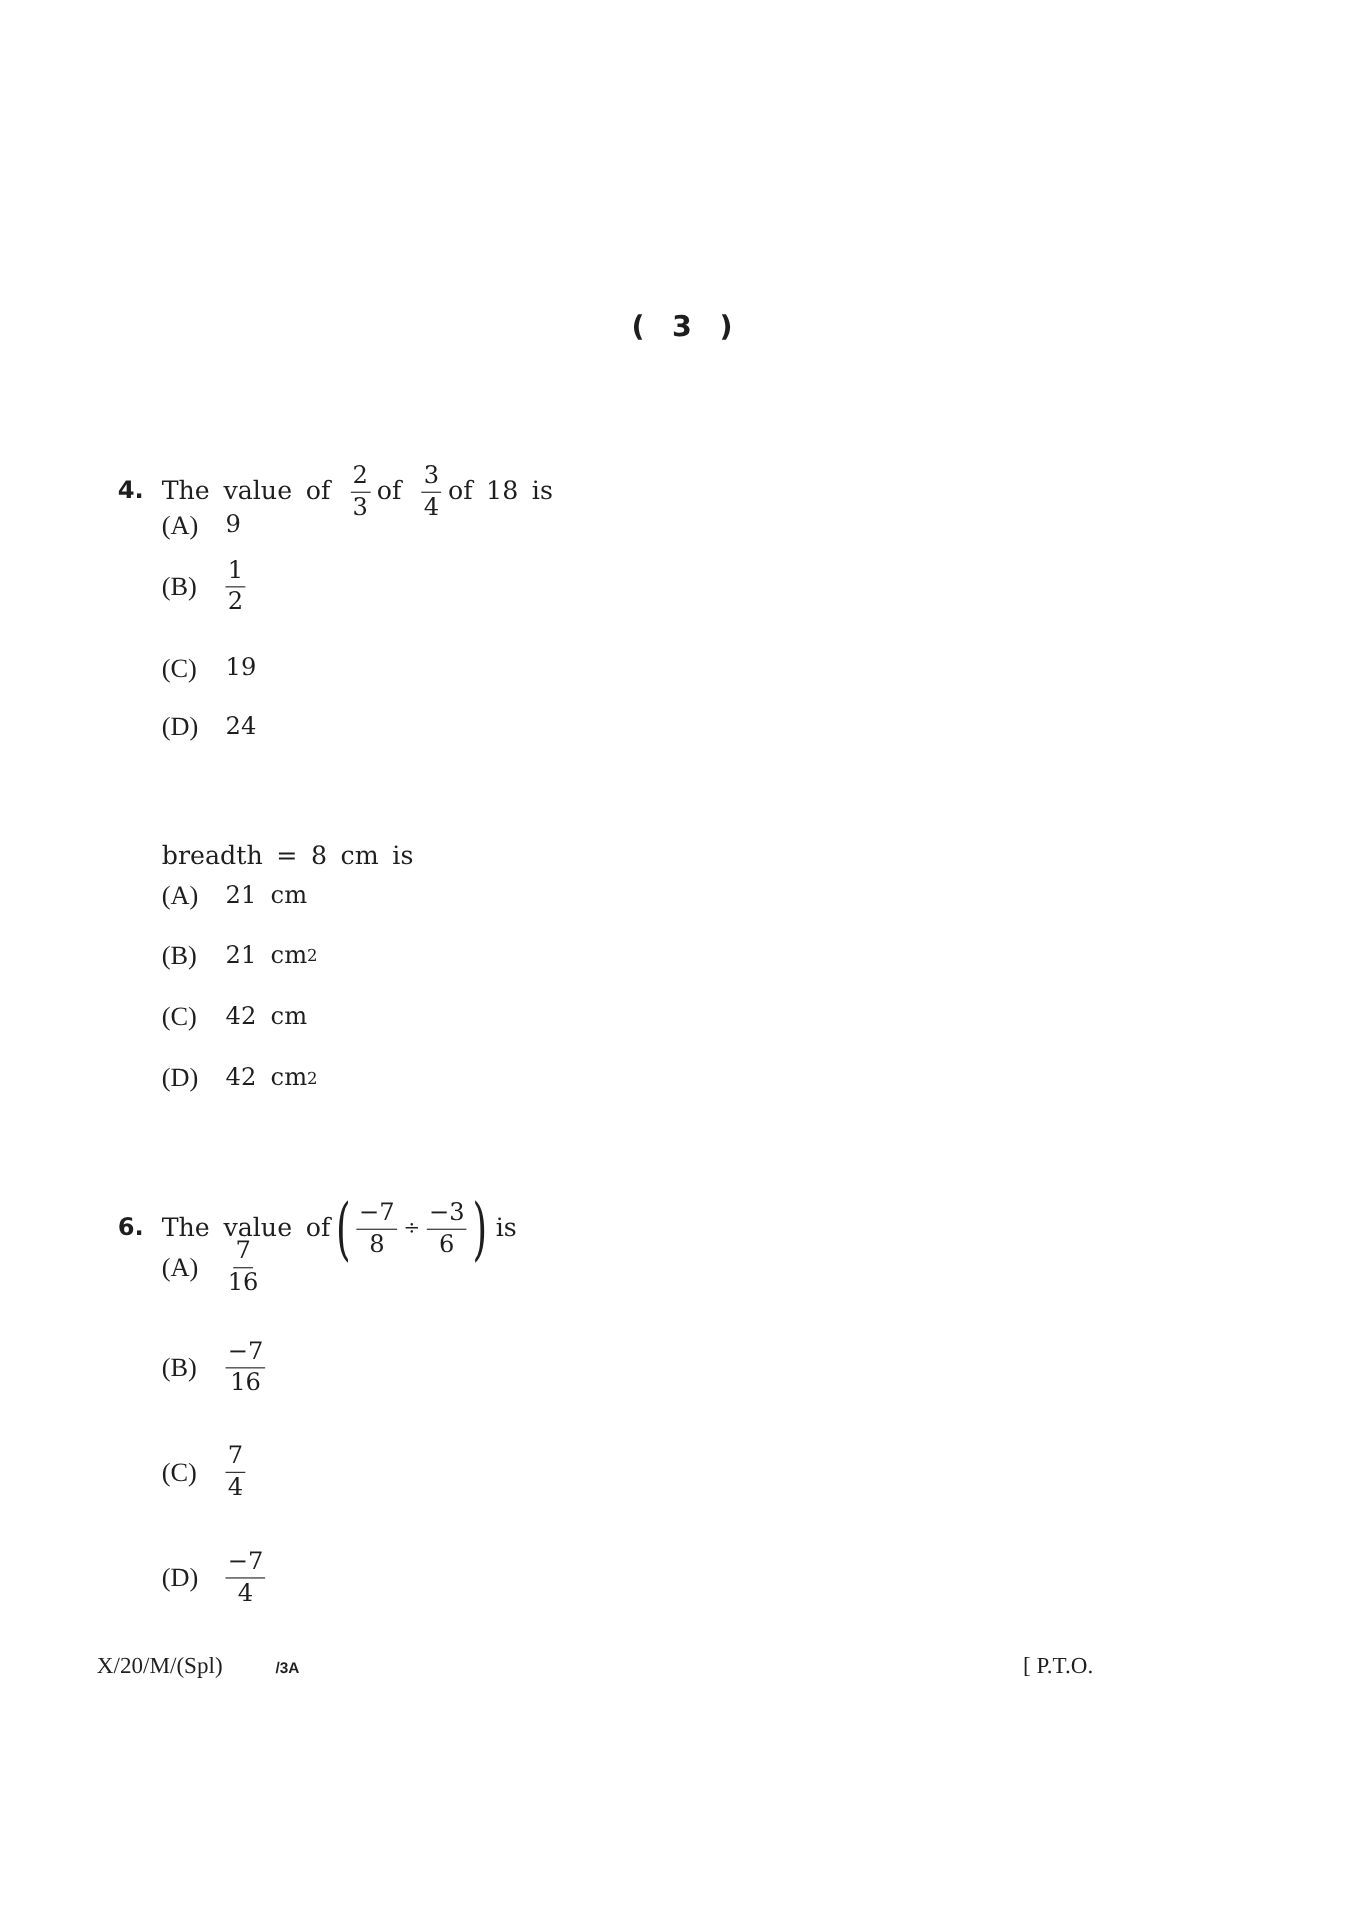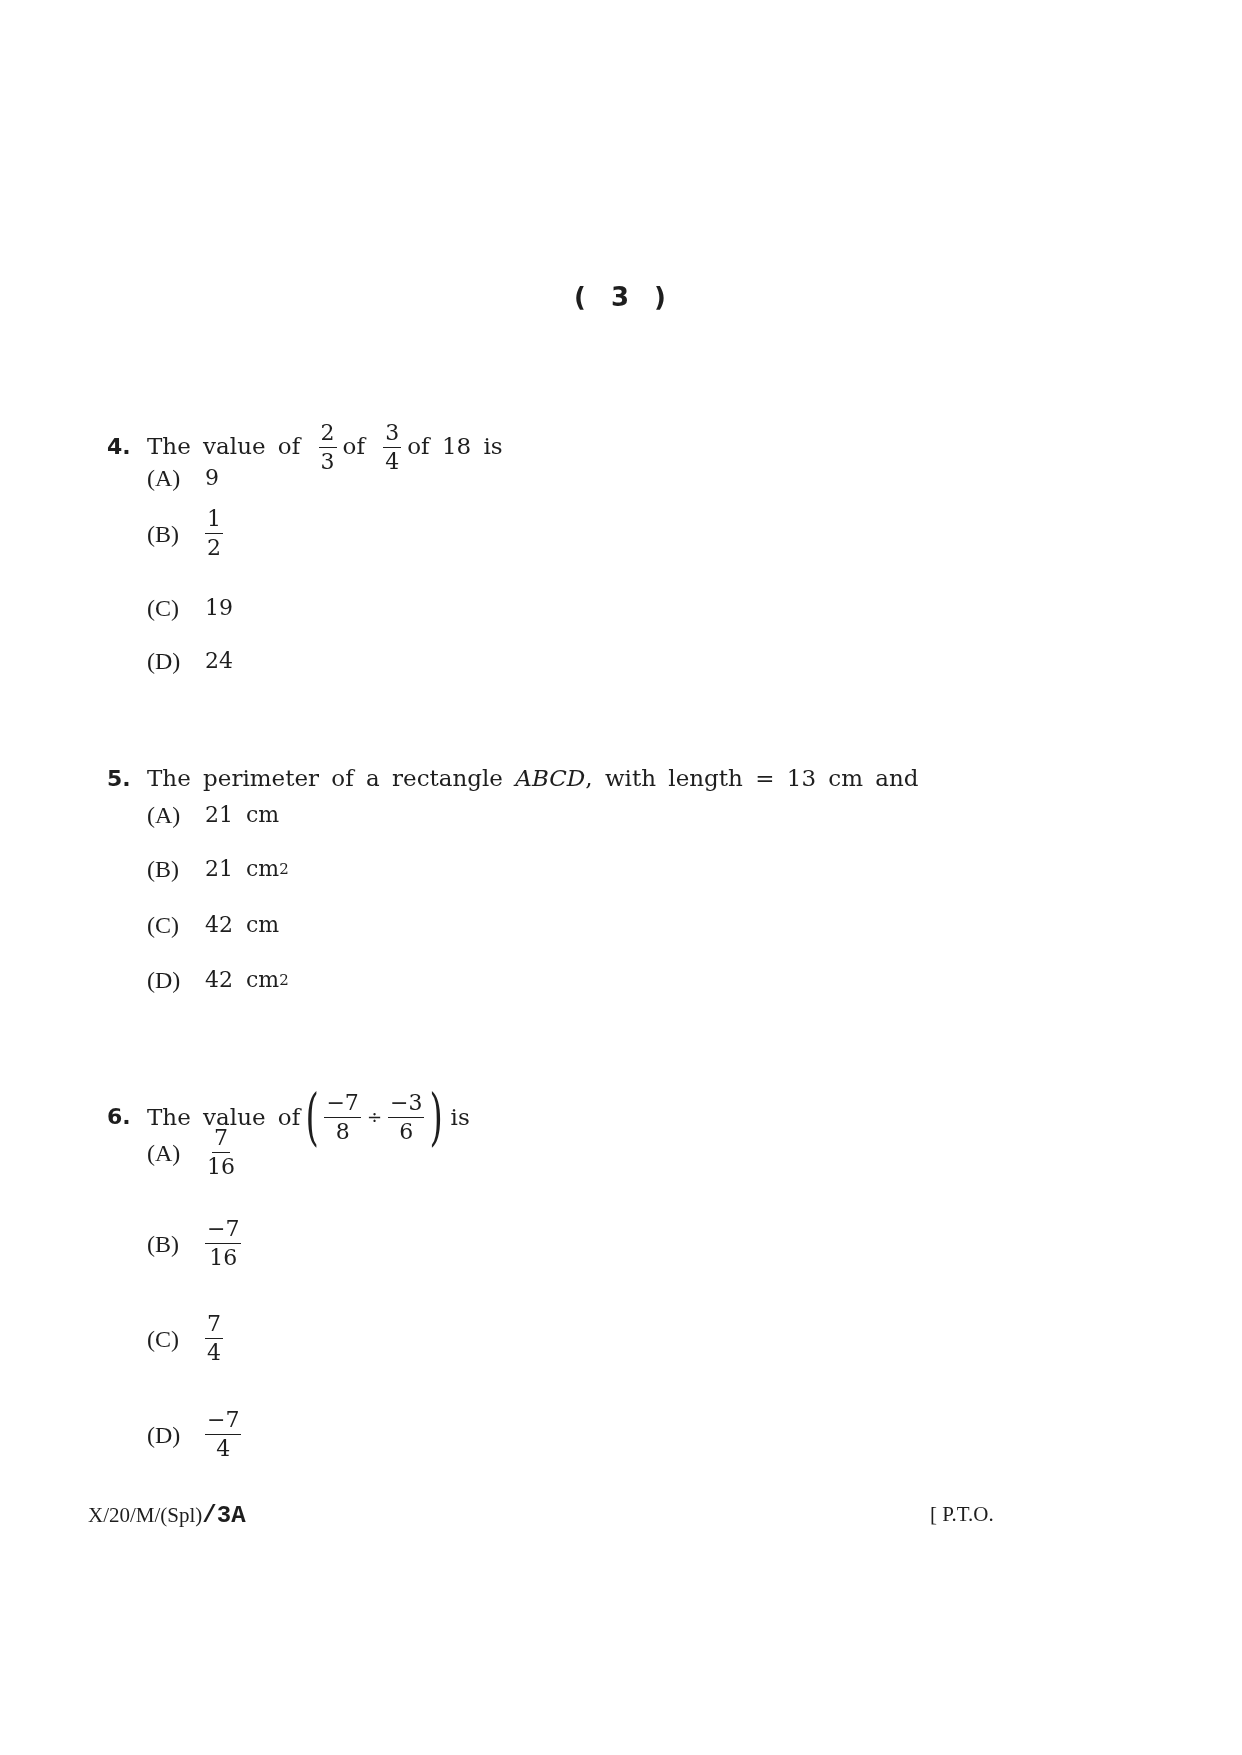--- a/index.html
+++ b/index.html
@@ -17,21 +17,21 @@
   .frac .num { padding: 0 2px 3px 2px; border-bottom: 1.5px solid #1e1e1e; }
   .frac .den { padding: 3px 2px 0 2px; }
   .opt { font-size: 22px; line-height: 30px; display: flex; align-items: center; }
   .opt-label { display: inline-block; width: 58px; font-family: "Liberation Serif", serif; font-size: 24px; }
   .opt-val { word-spacing: 6px; }
   sup { font-size: 15px; vertical-align: 10px; }
   .paren-group { display: inline-flex; align-items: center; vertical-align: middle; }
   .big-paren { font-size: 62px; font-weight: 100; line-height: 1; transform: scaleX(0.55);
                display: inline-block; margin: 0 -6px; }
   .footer { font-family: "Liberation Serif", serif; font-size: 21px; }
-  .footer .bold { font-weight: bold; font-family: Liberation Mono, monospace; font-size: 24px; }
+  .footer .bold { font-weight: bold; font-family: Liberation Sans, sans-serif; font-size: 14px; margin-left: 48px; }
   i.it { font-style: italic; }
 </style>
 </head>
 <body>
 
 <div class="abs page-num">( 3 )</div>
 
 <div class="abs q" style="left:107px; top:376px;">
   <span class="qnum">4.</span><span>The value of</span>
   <span class="frac">
@@ -58,23 +58,21 @@
 <div class="abs opt" style="left:147px; top:593px;">
   <span class="opt-label">(C)</span>
   <span class="opt-val">19</span>
 </div>
 <div class="abs opt" style="left:147px; top:646px;">
   <span class="opt-label">(D)</span>
   <span class="opt-val">24</span>
 </div>
 
 <div class="abs q" style="left:107px; top:717px; width:830px;">
-  <div style="display:flex; justify-content:space-between;">
-    <span><span class="qnum">5.</span><span>The perimeter of a rectangle</span> <i class="it">ABCD</i><span>, with length = 13 cm and</span></span>
-  </div>
+  <div style="padding-left:40px;">breadth = 8 cm is</div>
 </div>
 
 <div class="abs opt" style="left:147px; top:800px;">
   <span class="opt-label">(A)</span>
   <span class="opt-val">21 cm</span>
 </div>
 <div class="abs opt" style="left:147px; top:854px;">
   <span class="opt-label">(B)</span>
   <span class="opt-val">21 cm</span>
     <sup>2</sup>

